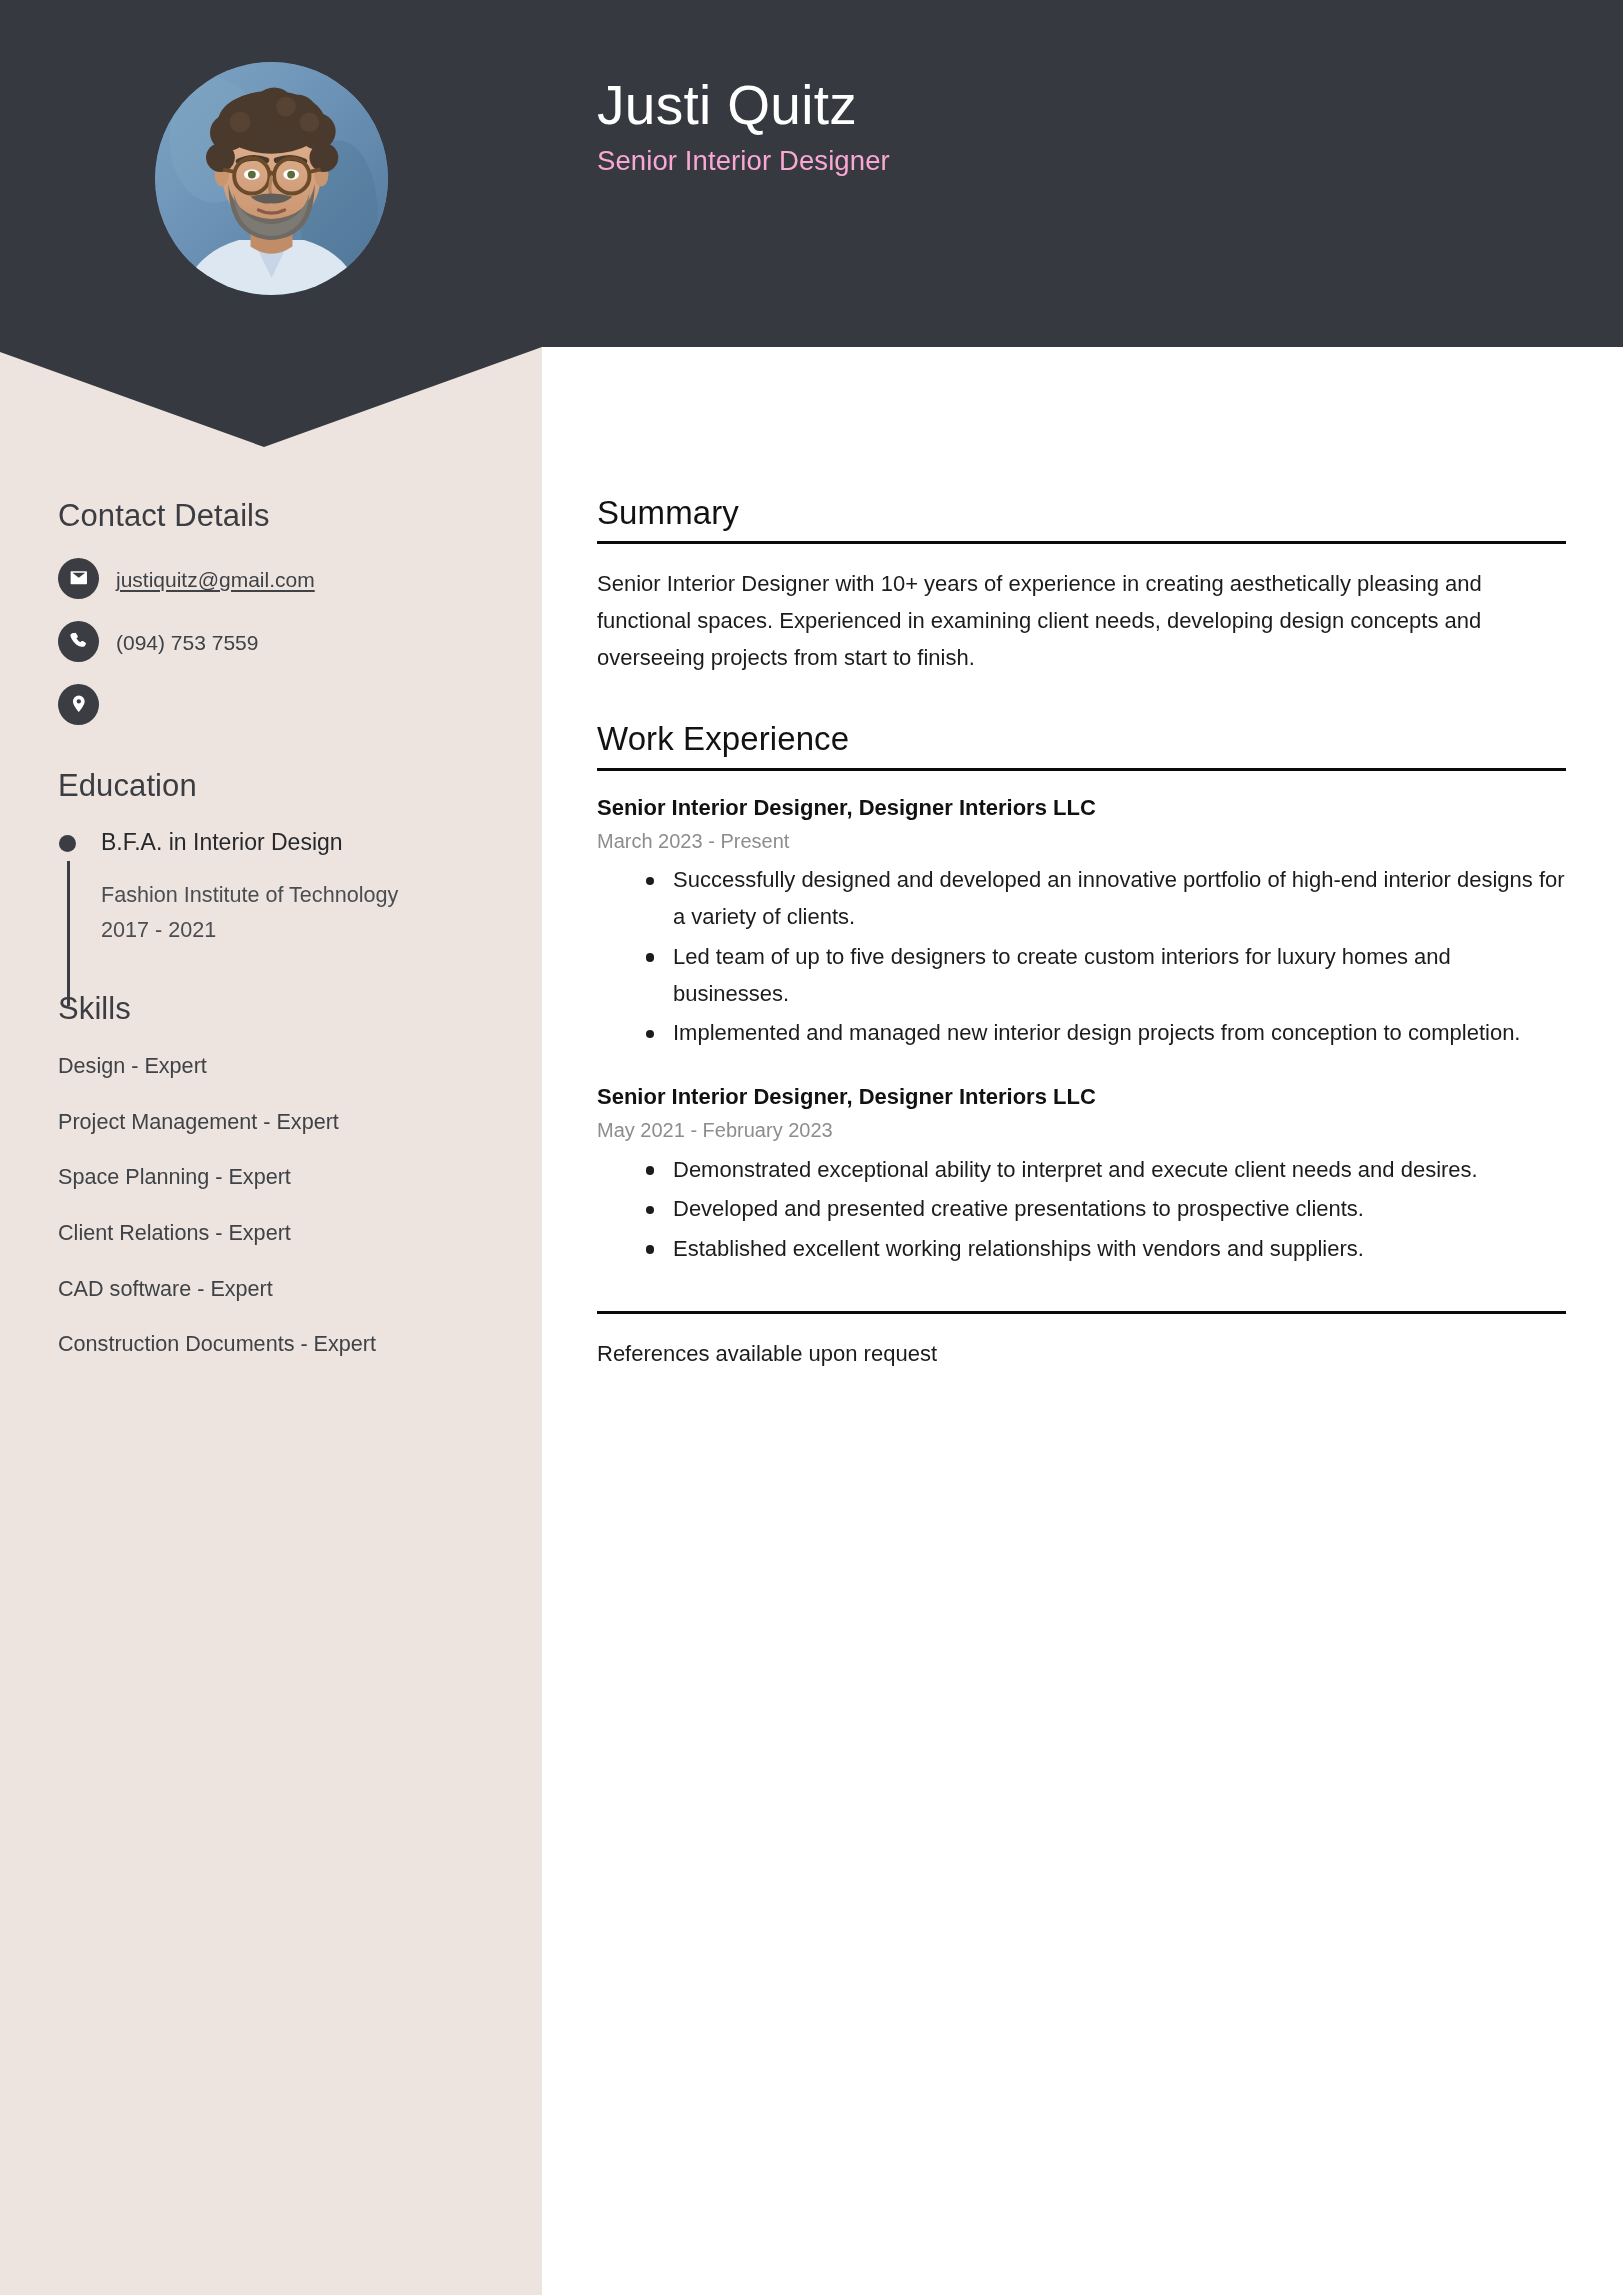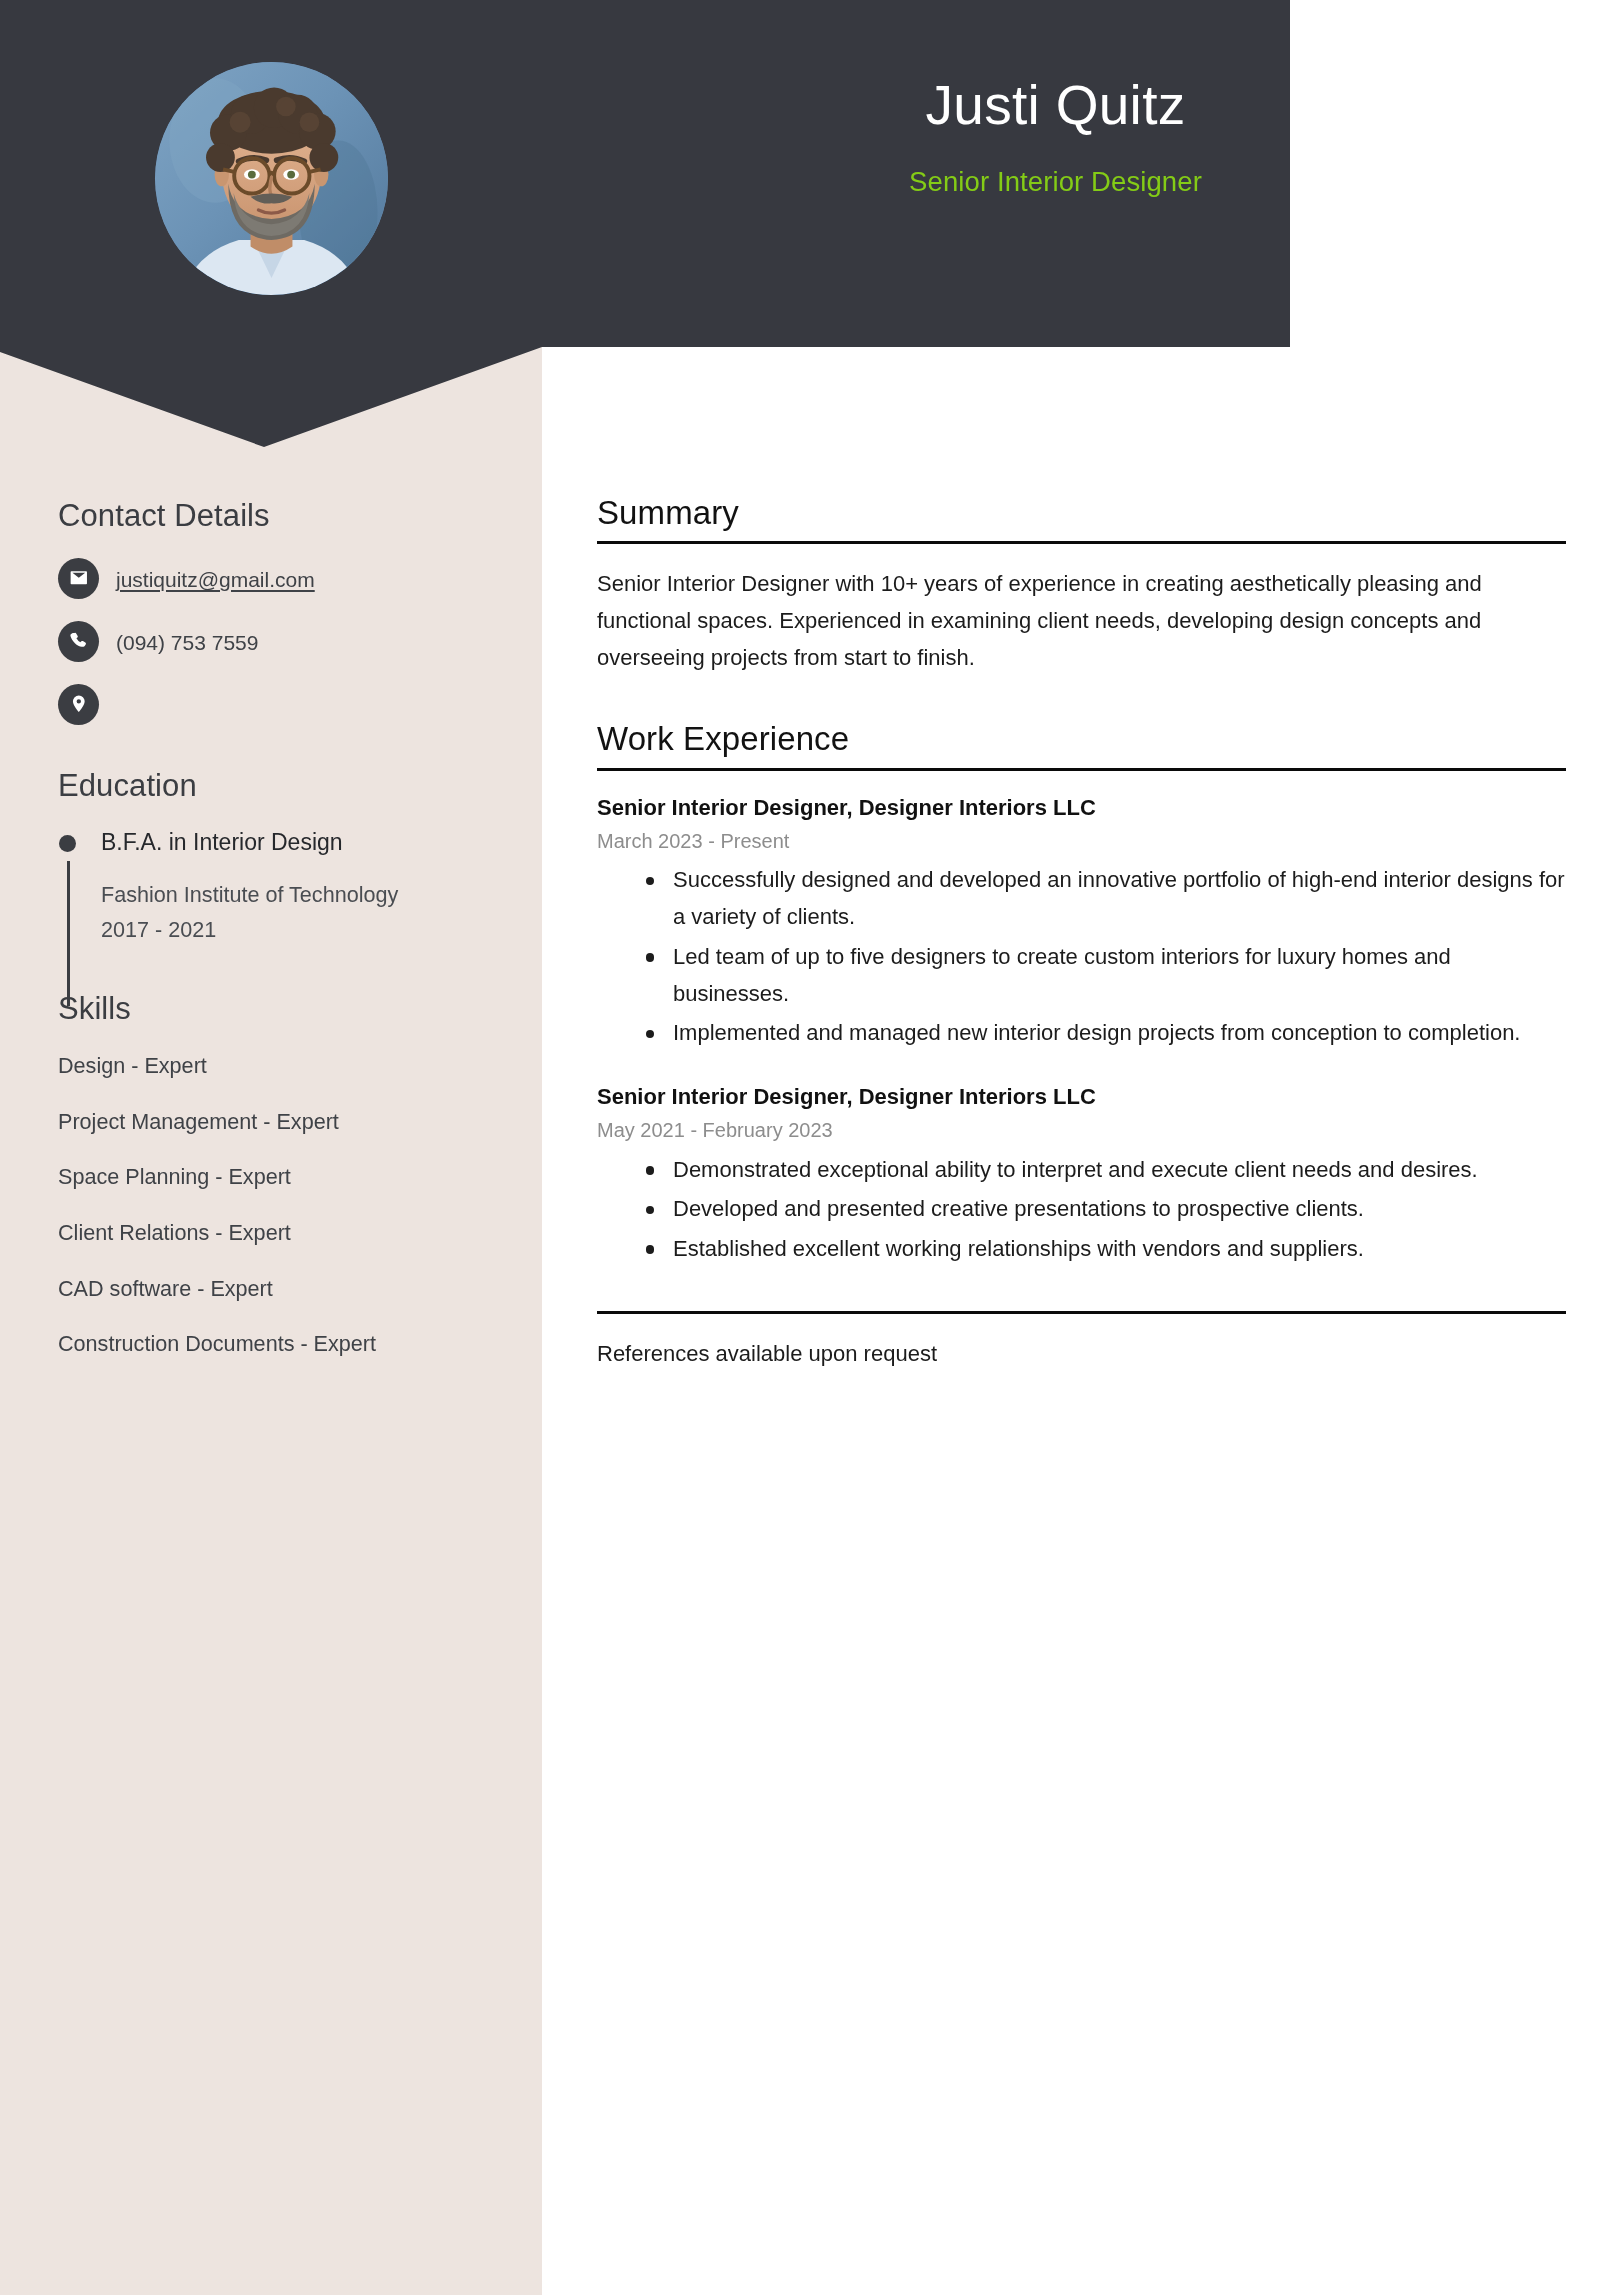--- a/index.html
+++ b/index.html
@@ -26,32 +26,31 @@
     left:0; top:0;
     width:542px;
     height:2295px;
     background:#EDE4DF;
   }
 
   
   .header {
     position:absolute;
     left:0; top:0;
-    width:1290px;
+    width:1623px;
     height:458px;
     background:#373940;
     clip-path: polygon(
         0 0,
         1623px 0,
         1623px 347px,
         542px 347px,
         264px 447px,
         0 352px
     );
-    text-align: center;
   }
 
   
   .avatar {
     position:absolute;
     left:155px; top:62px;
     width:233px; height:233px;
     border-radius:50%;
     overflow:hidden;
     background:#6b8fb3;
@@ -66,24 +65,24 @@
   }
   .name {
     font-size:55px;
     font-weight:400;
     color:#ffffff;
     letter-spacing:0.3px;
     line-height:1.05;
     white-space:nowrap;
   }
   .job-title {
-    margin-top:31px;
+    margin-top:10px;
     font-size:27.5px;
     font-weight:400;
-    color:#84cc16;
+    color:#f9a8d4;
     letter-spacing:0.1px;
     white-space:nowrap;
   }
 
   
   .sidebar {
     position:absolute;
     left:58px;
     top:498px;
     width:432px;

